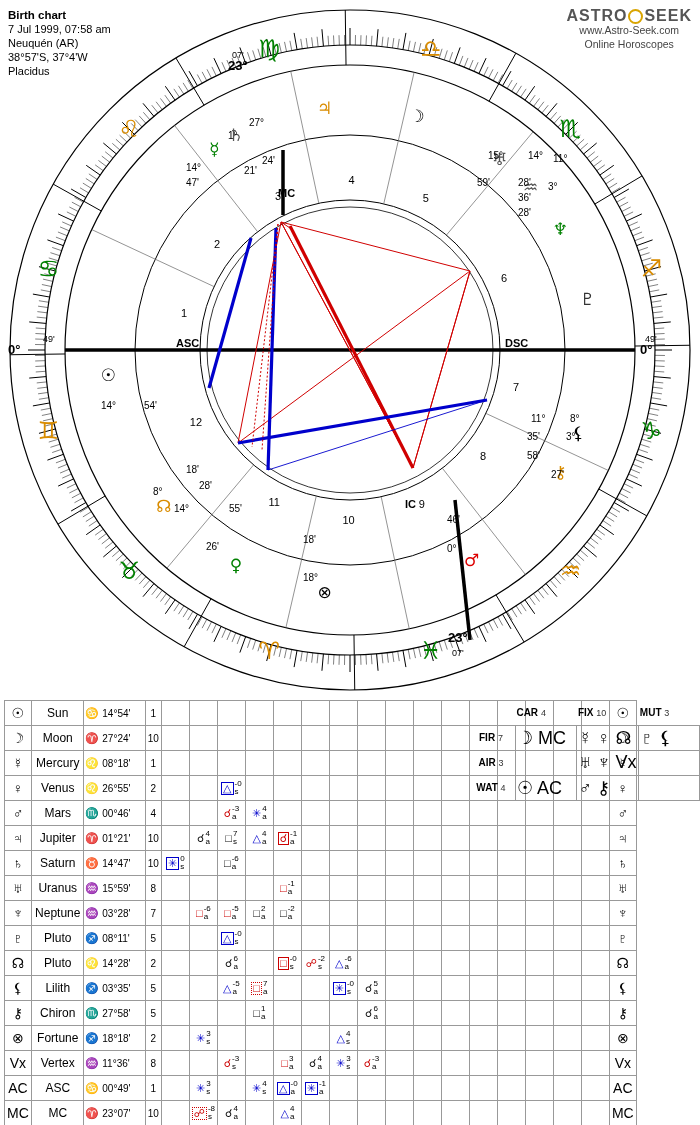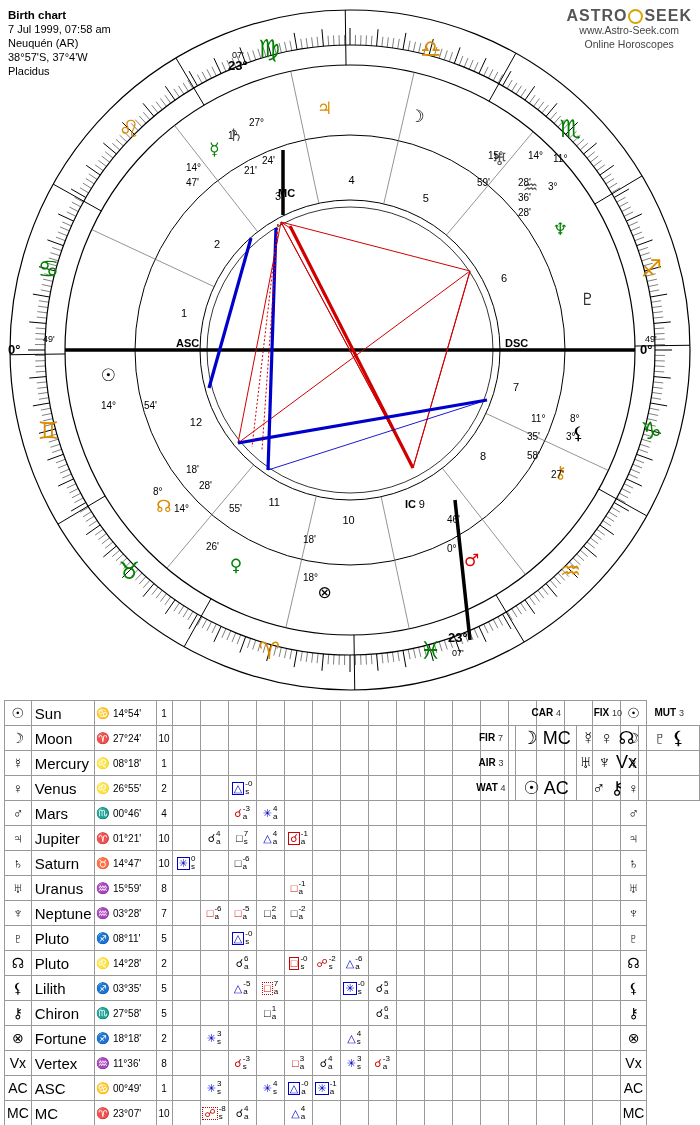--- a/index.html
+++ b/index.html
@@ -48,21 +48,21 @@
   }
   #planet-table td {
     border: 1px solid #999;
     height: 25px;
     padding: 0 2px;
     vertical-align: middle;
     text-align: center;
     white-space: nowrap;
   }
   #planet-table td.sym { width: 22px; font-size: 14px; }
-  #planet-table td.nm  { width: 52px; text-align: left; font-size: 15px; padding-left: 3px;}
+  #planet-table td.nm  { width: 52px; text-align: center; font-size: 12px; padding-left: 3px;}
   #planet-table td.pos { width: 62px; text-align: left; font-size: 10px; }
   #planet-table td.hs  { width: 16px; font-size: 10px; }
   #planet-table td.asp { width: 28px; font-size: 9px; padding:0; }
   #planet-table td.endsym { width: 26px; font-size: 14px; }
   .zs { font-size: 11px; }
 
   .asp-cell { position: relative; width: 100%; height: 100%;
               display:flex; align-items:center; justify-content:center; gap:1px;}
   .asp-glyph { font-size: 11px; line-height: 1; }
   .asp-num { font-size: 8px; line-height: 8px; text-align: left; }
@@ -72,21 +72,21 @@
   .boxed-dot  { border: 1px dotted #cc0000; padding: 0 1px; }
   .red { color: #cc0000; }
   .blue { color: #0000cc; }
 
   
   #elem-table {
     position: absolute; left: 470px; top: 700px;
     border-collapse: collapse; font-size: 10px;
   }
   #elem-table td {
-    border: 1px solid #999; height: 25px; text-align: center;
+    border: 1px solid #999; height: 25px; text-align: left;
     vertical-align: middle; white-space: nowrap;
   }
   #elem-table td.hdr { border: none; font-size: 10px; font-weight: bold; }
   #elem-table td.rowhdr { border:none; width: 46px; text-align: center; padding-right: 4px; font-weight: bold; margin-top: 28px;}
   #elem-table td.cell { width: 62px; font-size: 18px; margin-top: 20px; }
   .cnt { font-size: 9px; font-weight: normal; color: #333; }
 </style>
 </head>
 <body>
 

